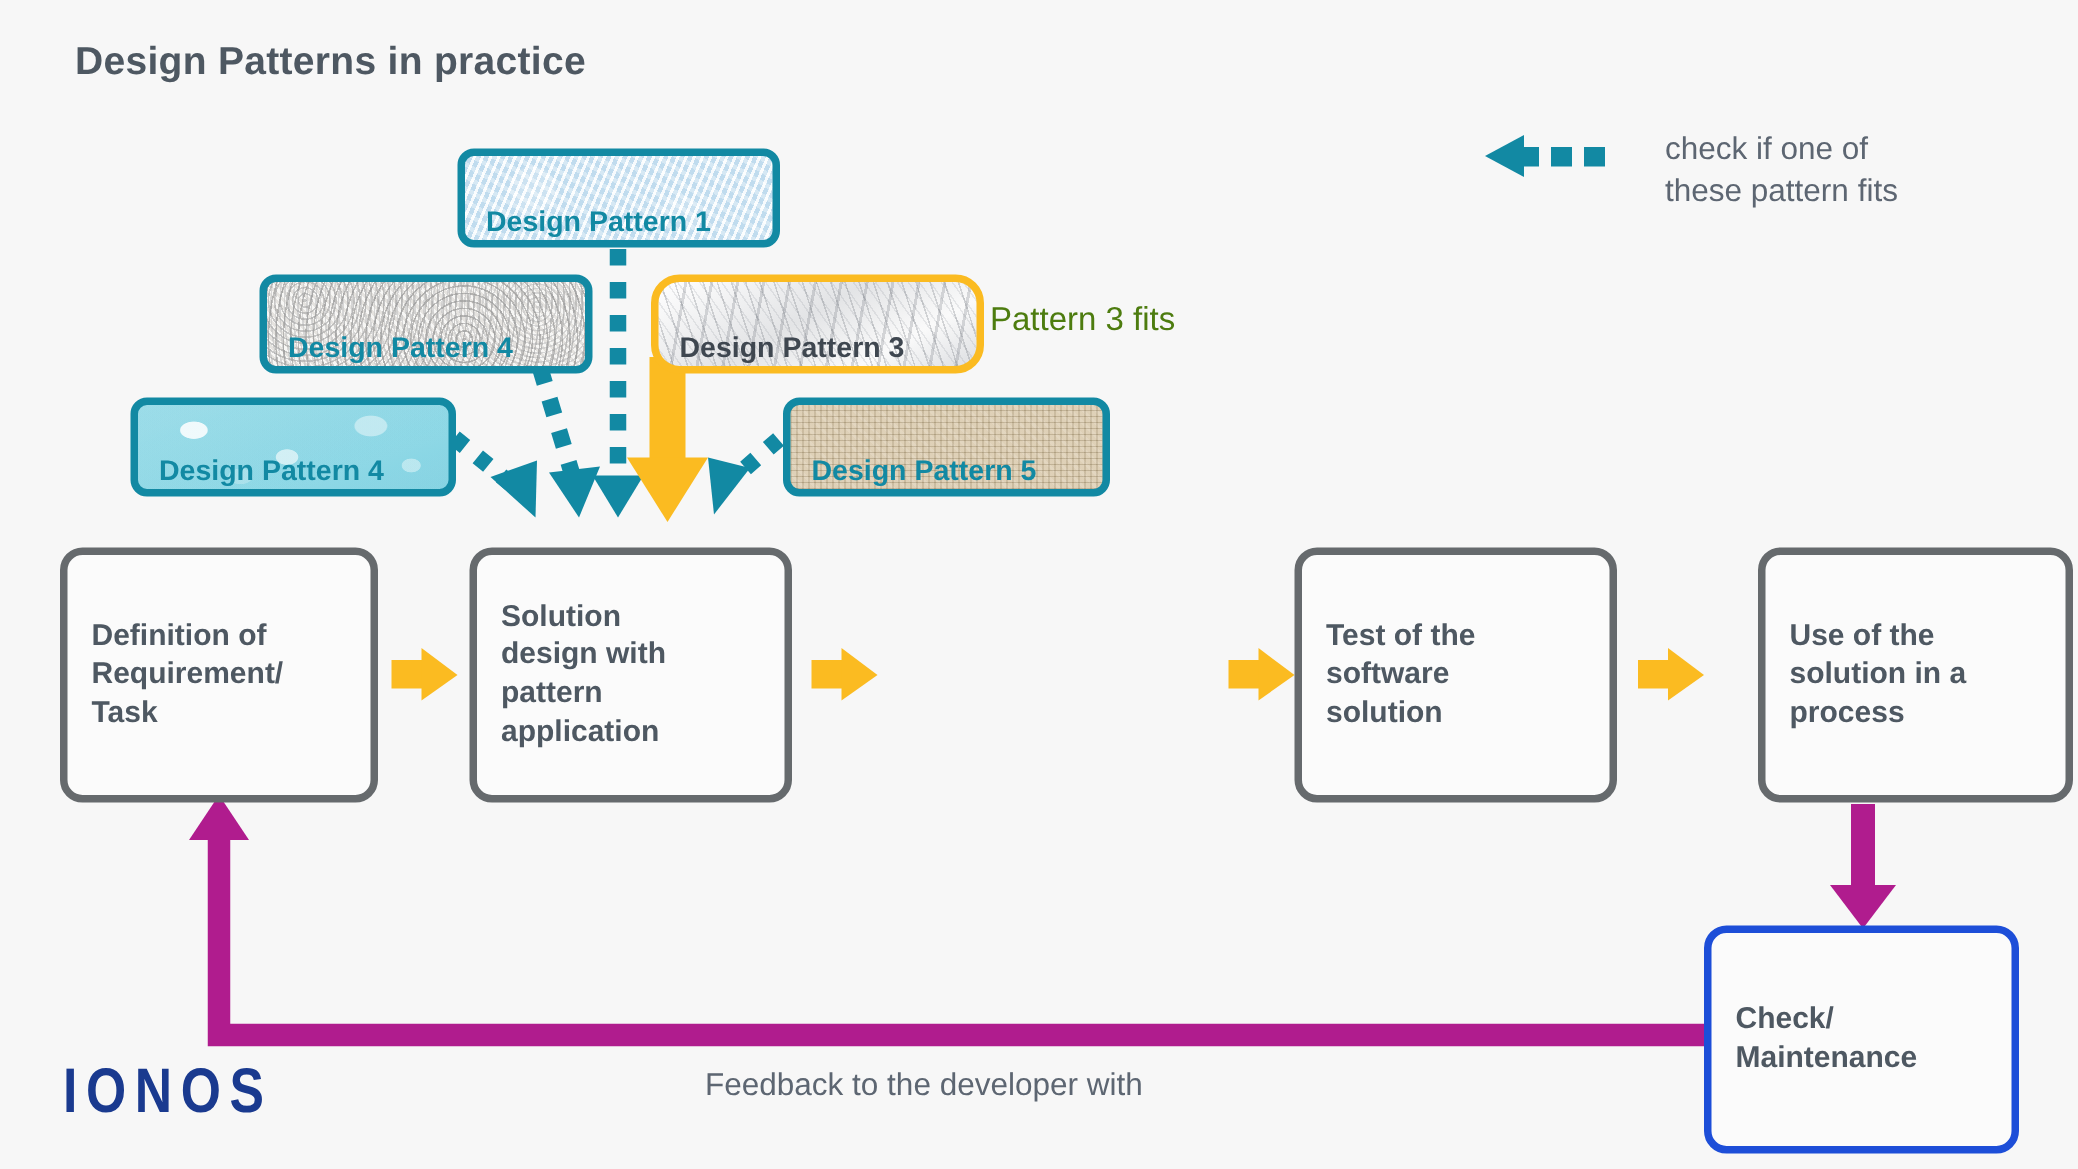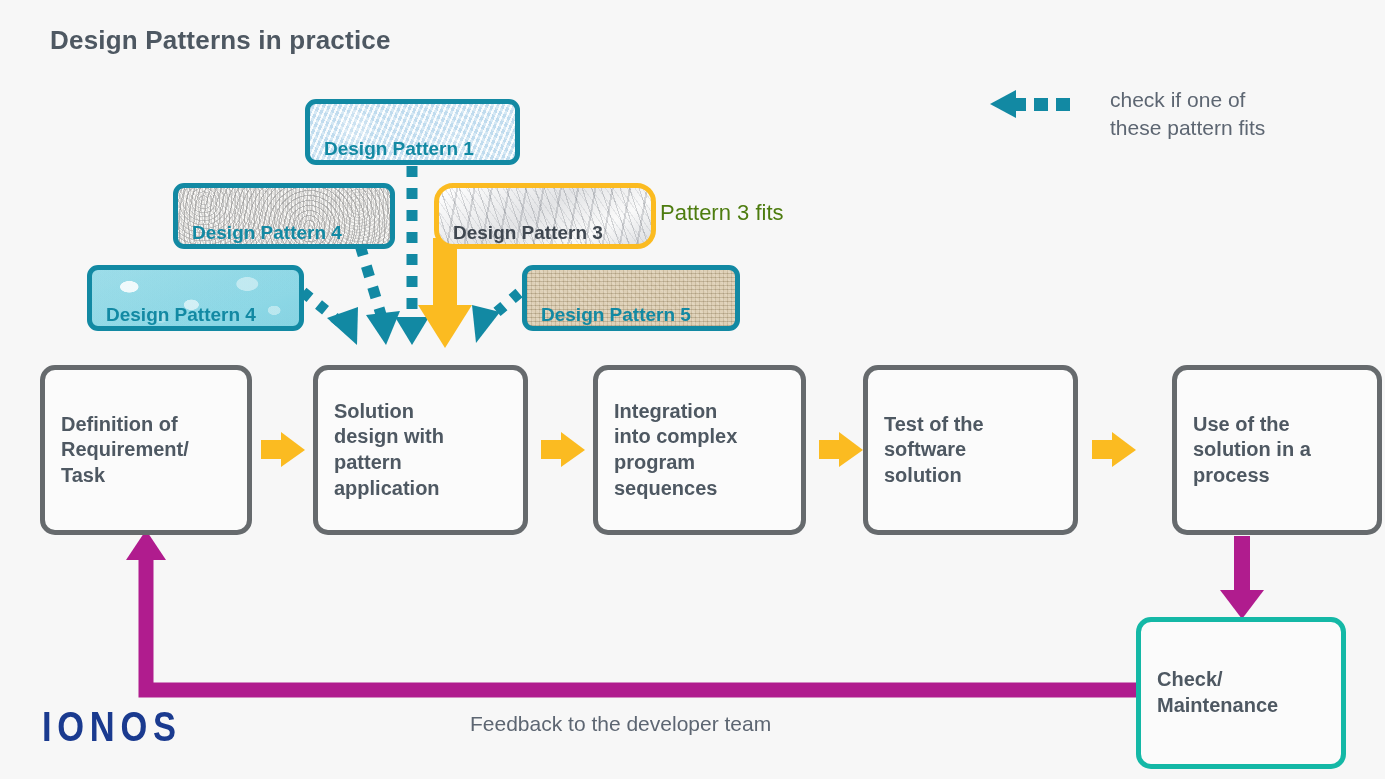--- a/index.html
+++ b/index.html
@@ -131,21 +131,21 @@
     padding: 0 8px 0 16px;
   }
   .process-box .ptext { white-space: pre-line; }
 
   #box-check {
     position: absolute;
     left: 1136px;
     top: 617px;
     width: 210px;
     height: 152px;
-    border: 5px solid #14b8a6;
+    border: 5px solid #1d4ed8;
     border-radius: 15px;
     background: #fbfbfb;
     color: #4e5862;
     font-size: 20px;
     font-weight: bold;
     line-height: 1.28;
     display: flex;
     align-items: center;
     padding-left: 16px;
   }
@@ -278,41 +278,35 @@
 Task</span>
   </div>
 
   <div class="process-box" id="box-2" style="left:313px; width:215px;">
     <span class="ptext">Solution
 design with
 pattern
 application</span>
   </div>
 
-  <div class="process-box" id="box-3" style="left:593px; width:213px;">
-    <span class="ptext">Integration
-into complex
-program
-sequences</span>
-  </div>
 
   <div class="process-box" id="box-4" style="left:863px; width:215px;">
     <span class="ptext">Test of the
 software
 solution</span>
   </div>
 
   <div class="process-box" id="box-5" style="left:1136px; width:210px;margin-left:36px;">
     <span class="ptext">Use of the
 solution in a
 process</span>
   </div>
 
   <div id="box-check">
     <span class="ptext">Check/
 Maintenance</span>
   </div>
 
-  <div id="feedback-label">Feedback to the developer team</div>
+  <div id="feedback-label">Feedback to the developer with</div>
 
   <div id="ionos-logo">IONOS</div>
 
 </div>
 
 </body></html>

